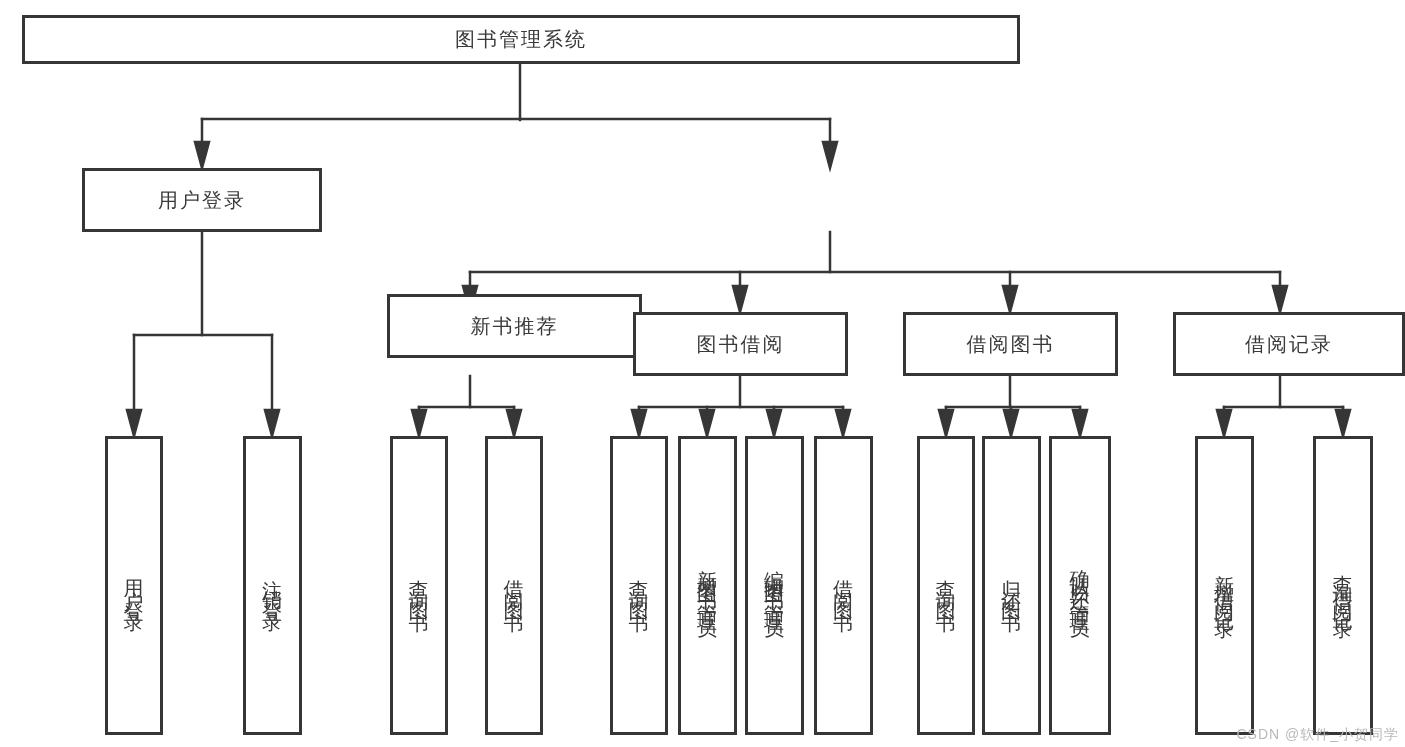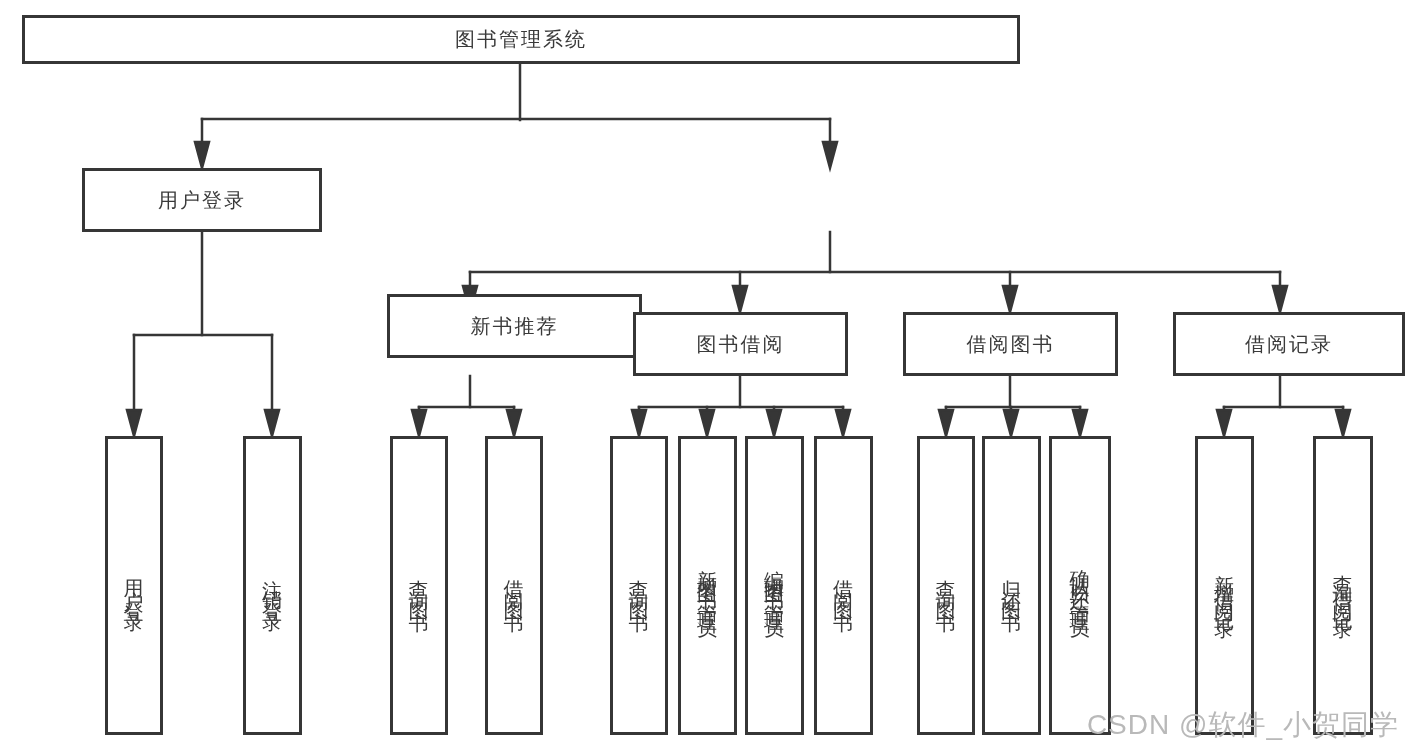--- a/index.html
+++ b/index.html
@@ -59,21 +59,21 @@
   .leaf.long .vtext {
     letter-spacing: 7px;
   }
   .leaf.mid .vtext {
     letter-spacing: 9px;
   }
   .watermark {
     position: absolute;
     right: 6px;
     bottom: 3px;
-    font-size: 28px;
+    font-size: 14px;
     color: #b9b9b9;
     letter-spacing: 1px;
     z-index: 5;
     white-space: nowrap;
   }
 </style>
 </head>
 <body>
 
 <div class="canvas">

